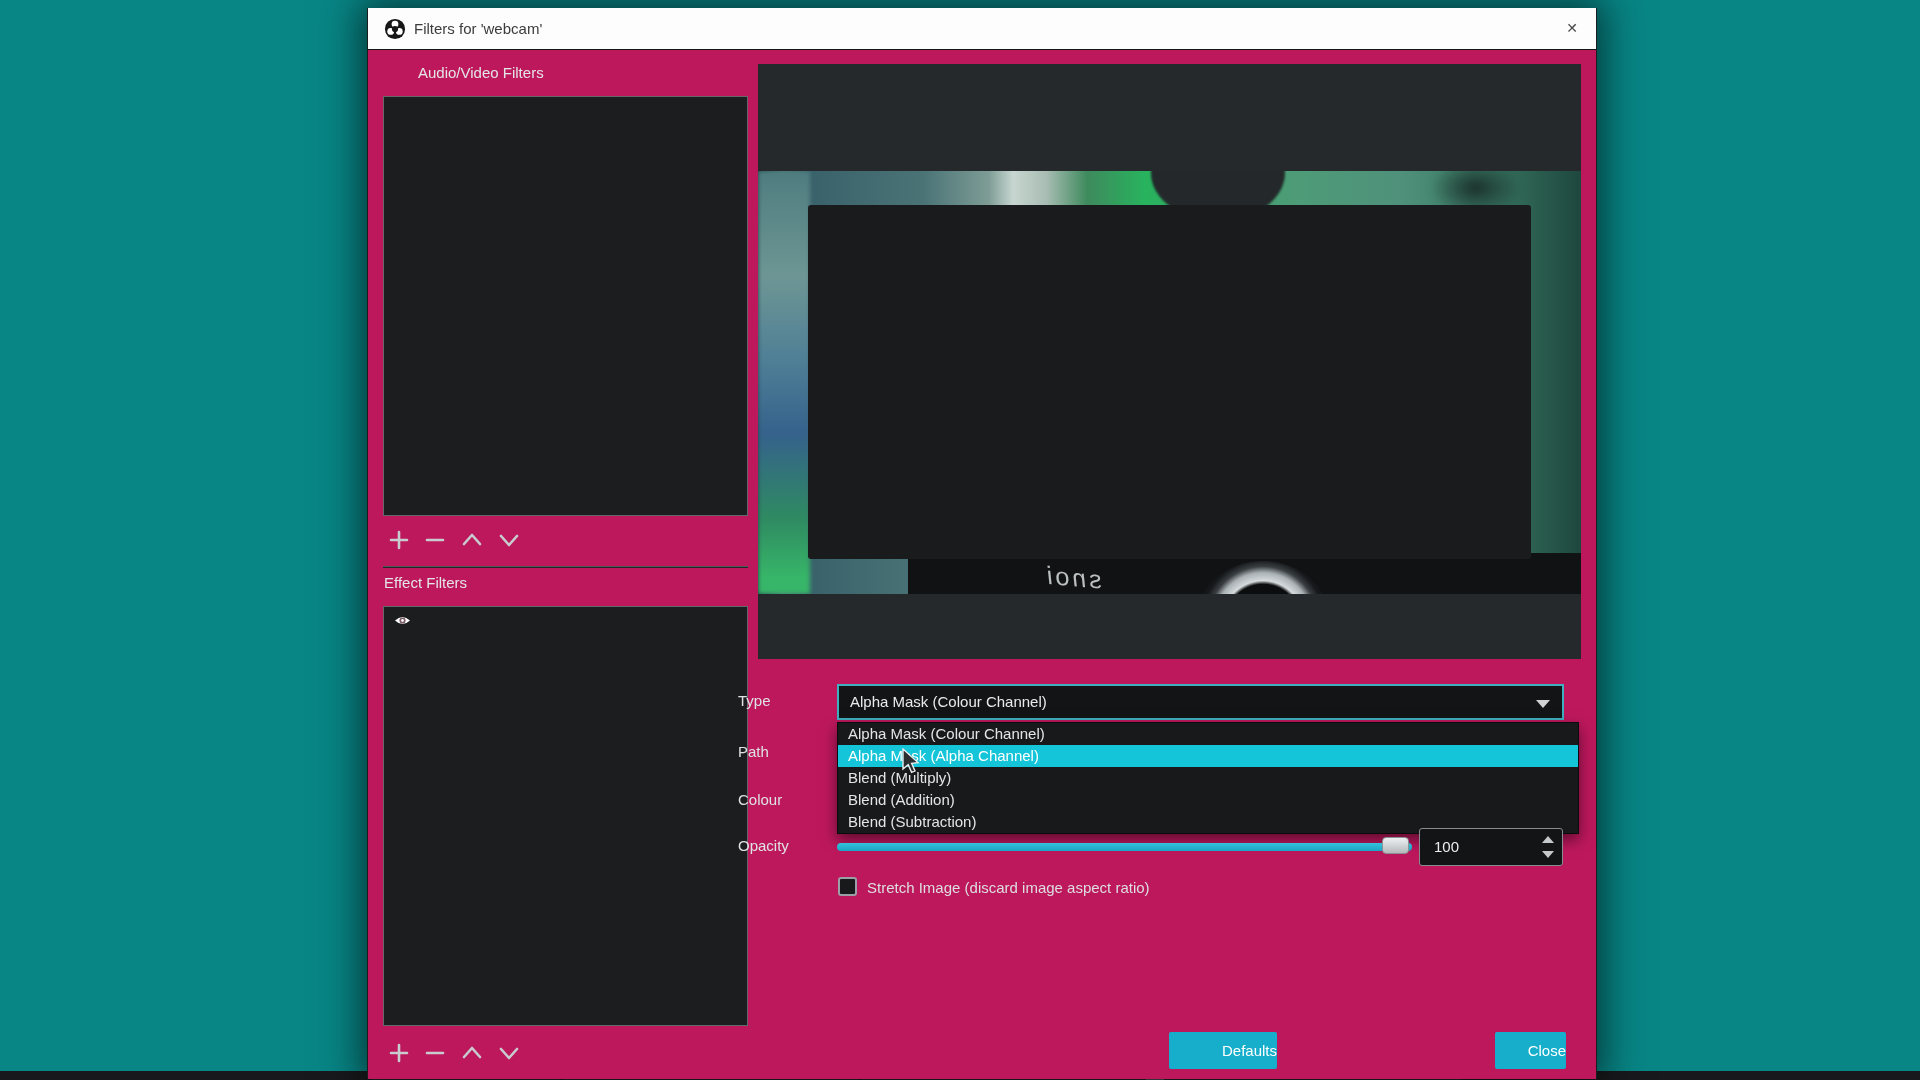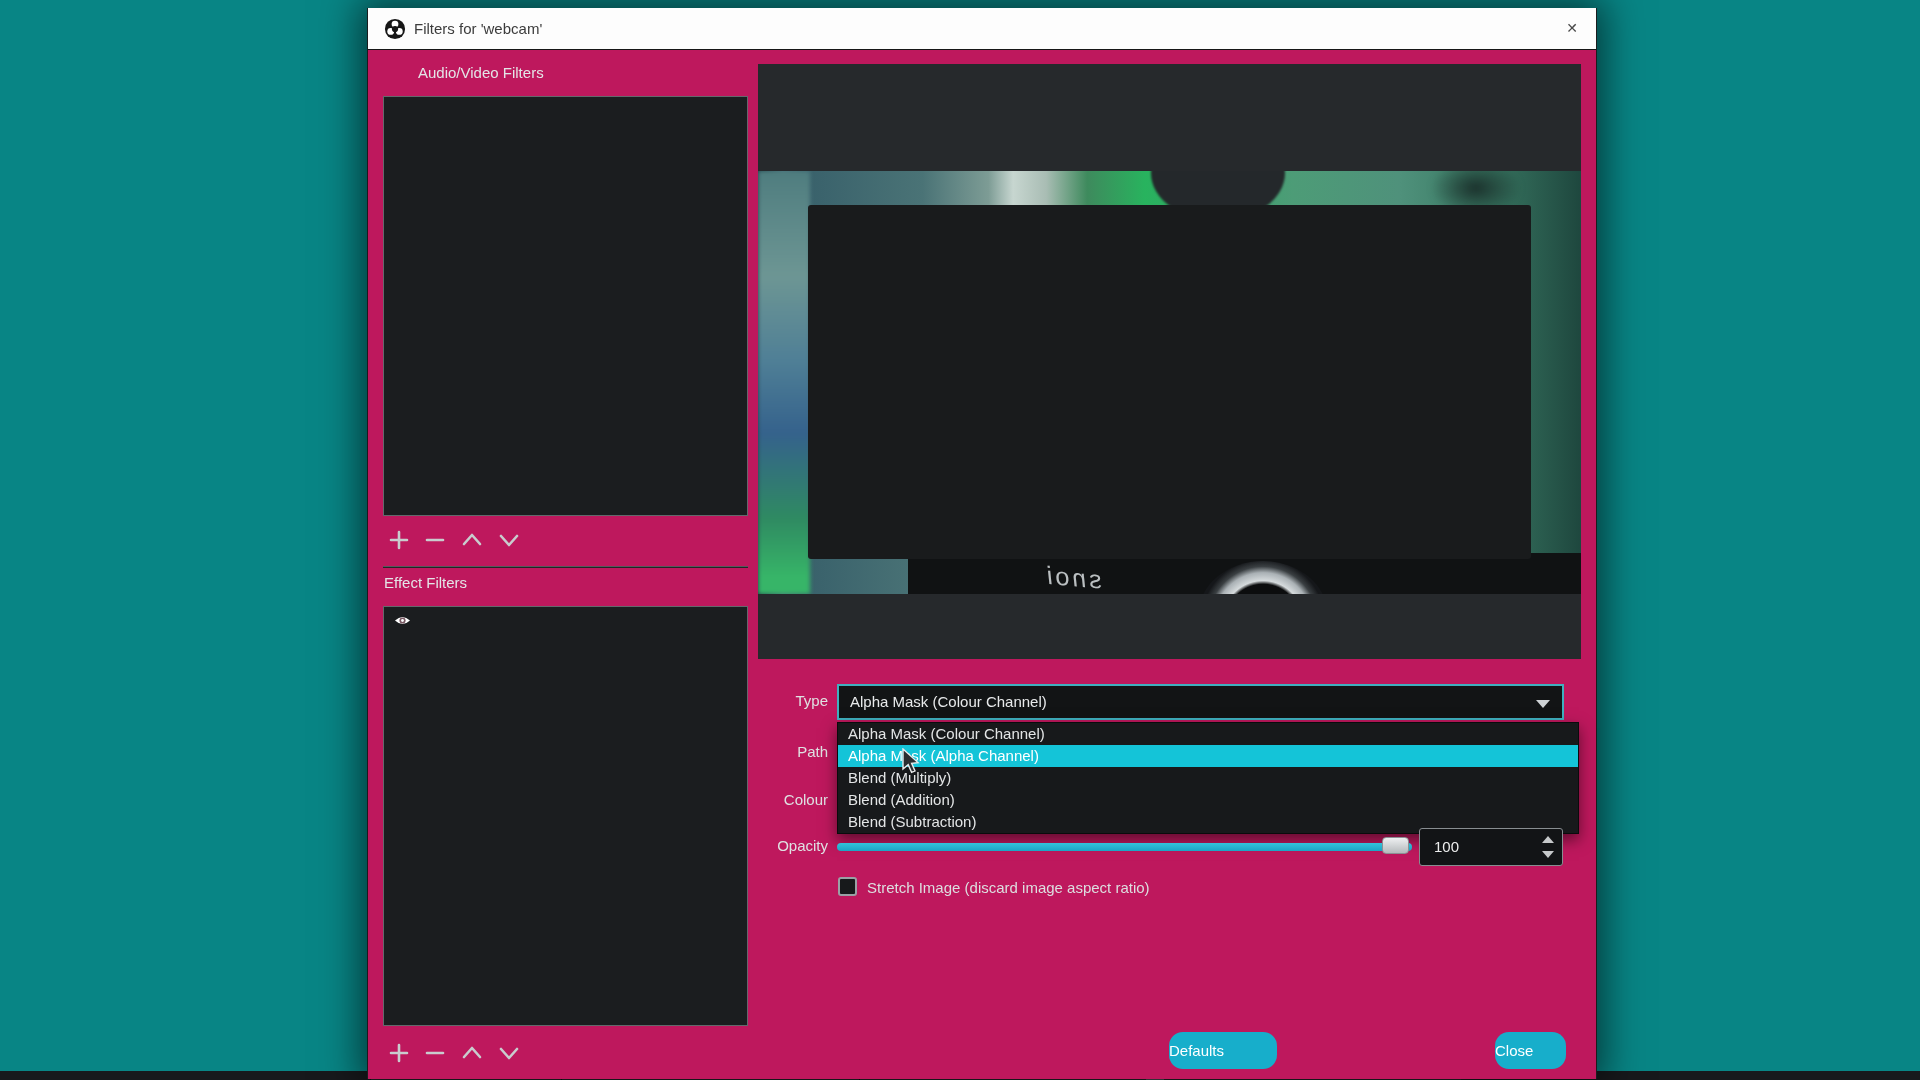--- a/index.html
+++ b/index.html
@@ -40,21 +40,21 @@
     background:#24282b;filter:blur(1px);}
   .v-blob{position:absolute;left:672px;top:-12px;width:92px;height:58px;border-radius:50%;
     background:radial-gradient(closest-side,#1b312c,rgba(27,49,44,0));filter:blur(3px);}
   .v-desk{position:absolute;left:150px;top:382px;width:673px;height:41px;background:#101213;}
   .v-lens{position:absolute;left:440px;top:390px;width:130px;height:110px;border-radius:50%;
     background:radial-gradient(circle at 50% 55%,#0c0d0e 0 42%,#d6dbdd 46%,#aab1b5 55%,#3a3f42 62%,#15171a 70%);}
   .v-mirror-text{position:absolute;left:286px;top:392px;color:rgba(235,240,242,.78);
     font-size:25px;letter-spacing:3px;transform:scaleX(-1) rotate(-5deg);font-style:italic;}
   .v-mask{position:absolute;left:50px;top:34px;width:723px;height:354px;background:#191b1c;border-radius:3px;}
   
-  .prop-label{width:90px;text-align:right;font-size:15px;color:#dfe1e2;}
+  .prop-label{width:90px;text-align:left;font-size:15px;color:#dfe1e2;}
   .combo{left:469px;top:676px;width:727px;height:36px;background:#121415;border:2px solid #3fb0bf;
          box-sizing:border-box;color:#e8eaeb;font-size:15px;line-height:32px;padding-left:11px;cursor:pointer;}
   .combo-arrow{position:absolute;right:12px;top:14px;width:0;height:0;
          border-left:7px solid transparent;border-right:7px solid transparent;border-top:8px solid #cfd3d6;}
   .popup{left:469px;top:714px;width:740px;height:110px;background:#17191b;border:1px solid #0a0b0c;
          box-shadow:0 6px 14px rgba(0,0,0,.5);}
   .popup .opt{height:22px;line-height:22px;font-size:15px;color:#e3e5e6;padding-left:10px;cursor:pointer;}
   .popup .opt.hl{background:#14c4d8;color:#fff;}
   .slider-track{left:469px;top:835px;width:575px;height:8px;border-radius:4px;
          background:linear-gradient(180deg,#33c3da,#1ba4c4);cursor:pointer;}
@@ -63,22 +63,22 @@
   .spinbox{left:1051px;top:820px;width:144px;height:38px;background:#121416;border:1px solid #888d91;
          border-radius:3px;box-sizing:border-box;padding-left:15px;}
   .spin-value{position:absolute;left:14px;top:0;height:36px;line-height:36px;font-size:15px;color:#eceded;}
   .spin-up{position:absolute;right:8px;top:7px;width:0;height:0;cursor:pointer;
          border-left:6px solid transparent;border-right:6px solid transparent;border-bottom:7px solid #c6c9cb;}
   .spin-down{position:absolute;right:8px;bottom:7px;width:0;height:0;cursor:pointer;
          border-left:6px solid transparent;border-right:6px solid transparent;border-top:7px solid #c6c9cb;}
   .checkbox{left:470px;top:869px;width:19px;height:19px;border:2px solid #9aa0a5;border-radius:3px;
          background:#17191b;box-sizing:border-box;cursor:pointer;}
   .check-label{left:499px;top:871px;font-size:15px;color:#dddfe0;}
-  .btn{height:37px;background:#17aecb;border-radius:14px;color:#fff;font-size:15px;
-       text-align:left;line-height:37px;cursor:pointer;}
+  .btn{height:37px;background:#17aecb;border-radius:2px;color:#fff;font-size:15px;
+       text-align:right;line-height:37px;cursor:pointer;}
   .btn-defaults{left:801px;top:1024px;width:108px;}
   .btn-close{left:1127px;top:1024px;width:71px;}
   .cursor{left:533px;top:740px;width:20px;height:28px;pointer-events:none;}
 </style>
 </head>
 <body>
 
 <div class="screen">
 
   <div class="abs" style="left:0;top:0;width:1920px;height:1080px;background:#088585;"></div>

